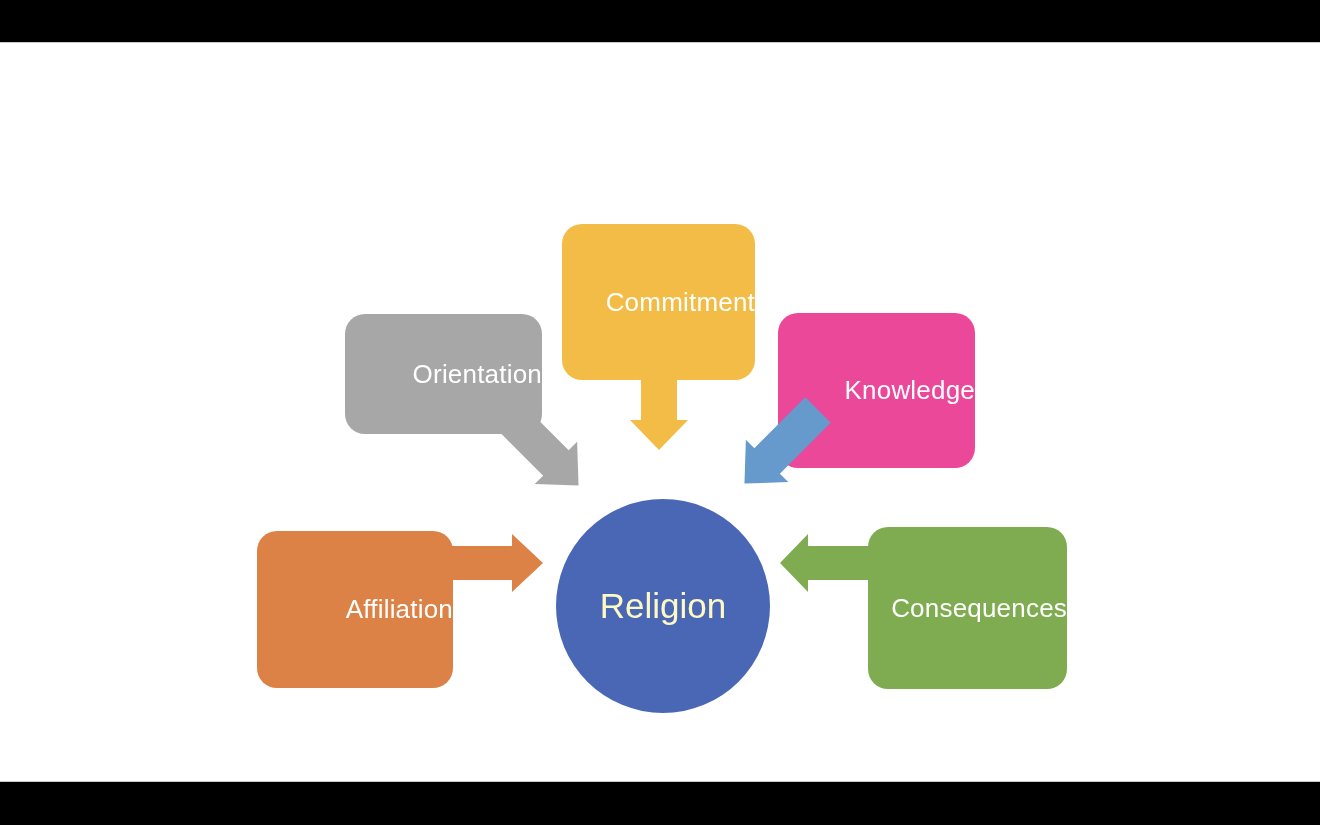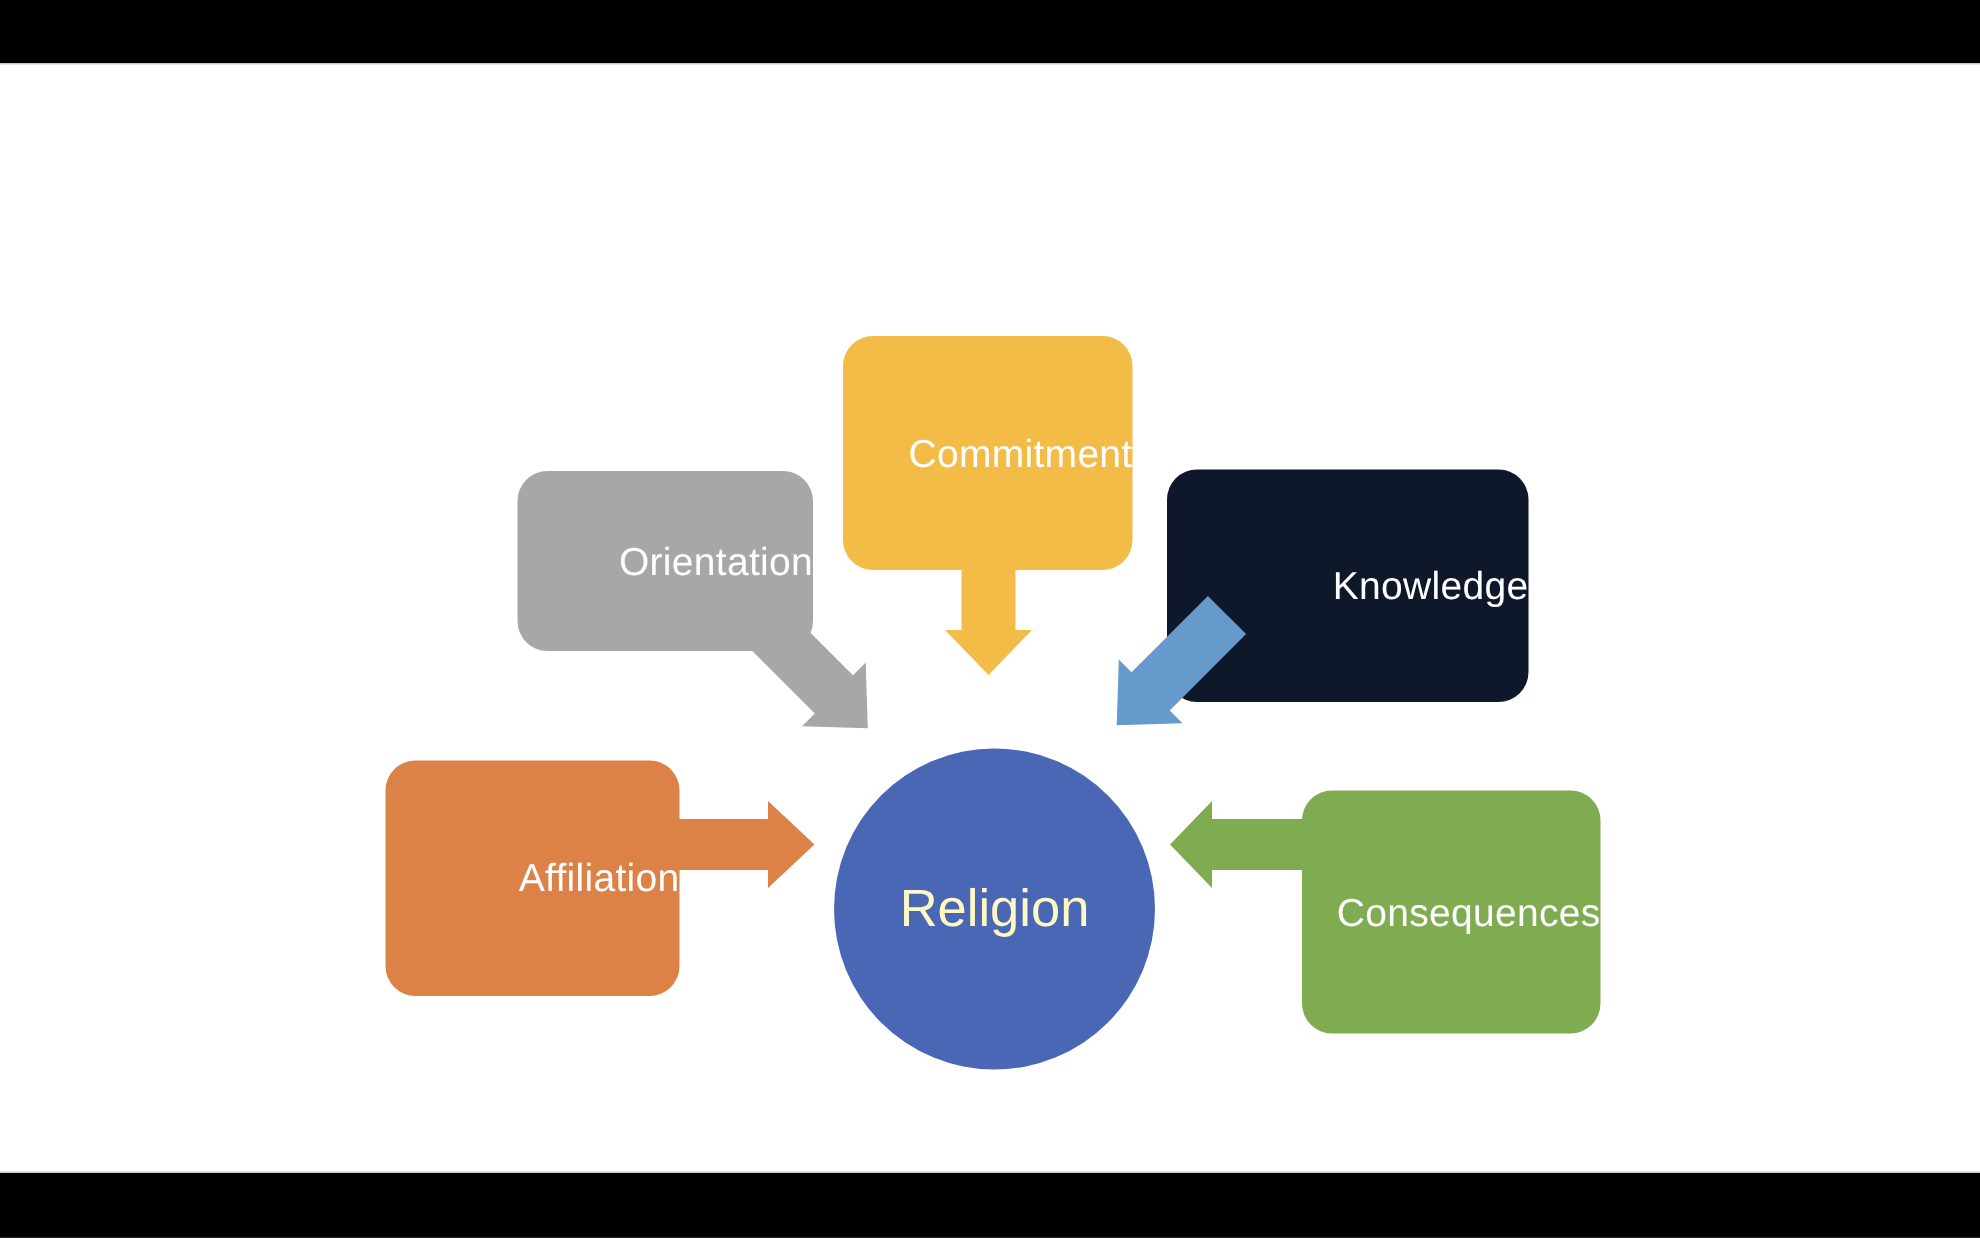--- a/index.html
+++ b/index.html
@@ -30,21 +30,21 @@
     align-items: center;
     justify-content: flex-end;
     color: #ffffff;
     font-size: 26px;
     letter-spacing: 0.2px;
     text-align: center;
   }
   .node-orientation  { left: 345px; top: 271px; width: 197px; height: 120px; }
   .node-commitment   { left: 562px; top: 181px; width: 193px; height: 156px; }
   .node-knowledge    { left: 778px; top: 270px; width: 197px; height: 155px; }
-  .node-affiliation  { left: 257px; top: 464px; width: 196px; height: 157px; }
+  .node-affiliation  { left: 257px; top: 488px; width: 196px; height: 157px; }
   .node-consequences { left: 868px; top: 484px; width: 199px; height: 162px; }
   .center-circle {
     position: absolute;
     left: 556px; top: 456px;
     width: 214px; height: 214px;
     border-radius: 50%;
     display: flex;
     align-items: center;
     justify-content: center;
     color: #fef9c3;
@@ -68,21 +68,21 @@
   <div class="slide">
 
     <div class="node node-orientation" style="background-color: rgb(167, 167, 167);">
       <span>Orientation</span>
     </div>
 
     <div class="node node-commitment" style="background-color: rgb(242, 188, 71);">
       <span>Commitment</span>
     </div>
 
-    <div class="node node-knowledge" style="background-color: #0f172a; padding-left: 44px;">
+    <div class="node node-knowledge" style="background-color: #ec4899;">
       <span>Knowledge</span>
     </div>
 
     <div class="node node-affiliation" style="background-color: rgb(221, 130, 71);">
       <span>Affiliation</span>
     </div>
 
     <div class="node node-consequences" style="background-color: rgb(127, 172, 81);">
       <span>Consequences</span>
     </div>

